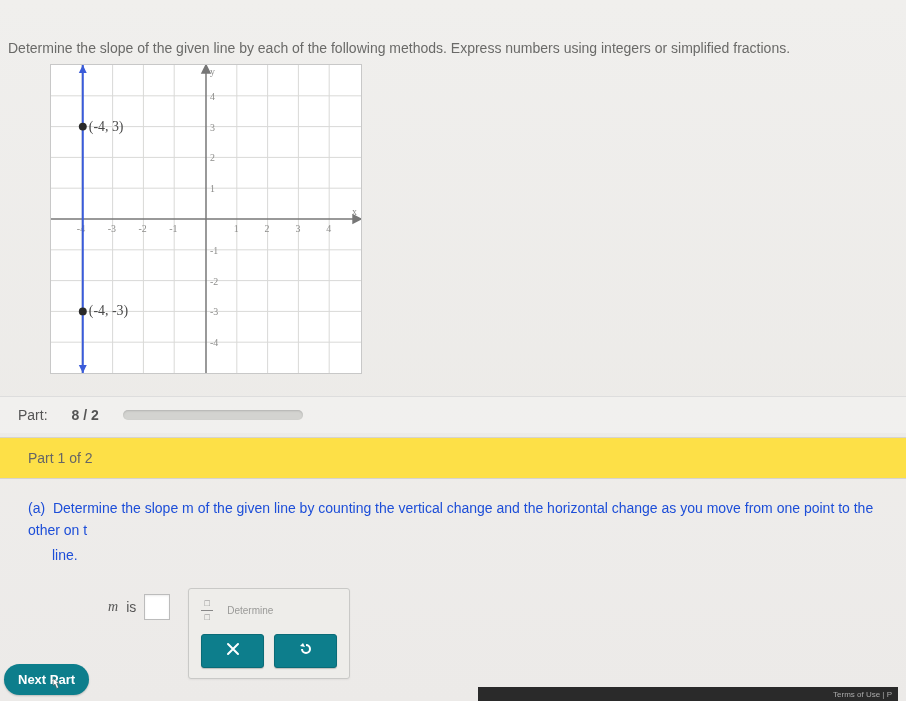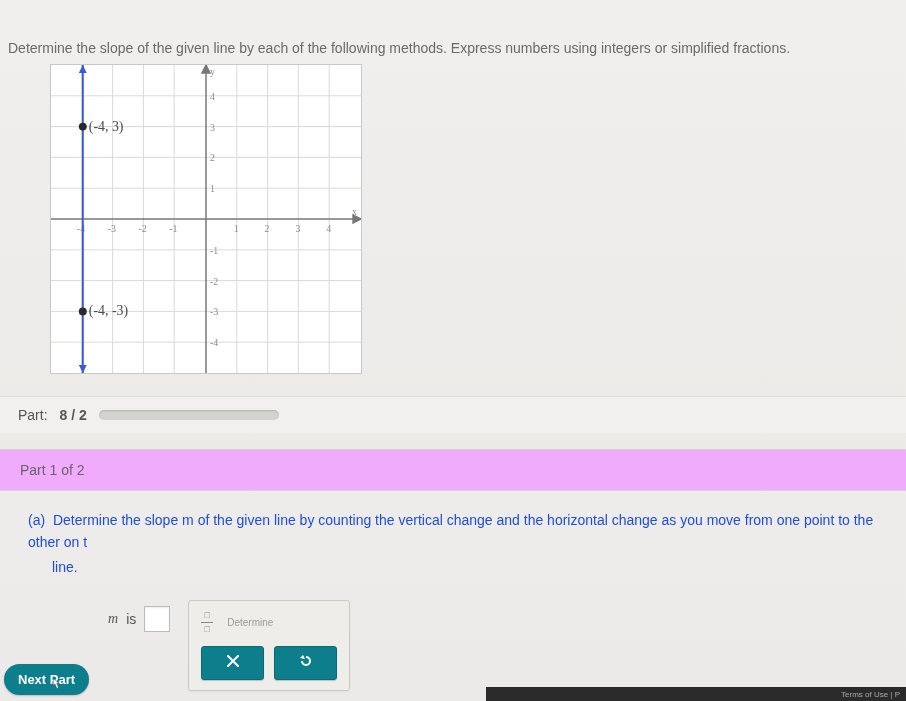--- a/index.html
+++ b/index.html
@@ -36,40 +36,40 @@
       width: 100%;
       height: 100%;
     }
     .part-progress {
       margin-top: 22px;
       padding: 10px 18px;
       background: rgba(255,255,255,0.25);
       border-top: 1px solid #ddd;
       display: flex;
       align-items: center;
-      gap: 12px;
+      gap: 24px;
       font-size: 14px;
       color: #555;
     }
     .progress-track {
       width: 180px;
       height: 10px;
       background: #d3d3d0;
       border-radius: 5px;
       box-shadow: inset 0 1px 2px rgba(0,0,0,0.15);
     }
     .part-header {
-      background: #f0abfc;
+      background: #fde047;
       border: 1px solid #d5d3cf;
       border-left: none;
       border-right: none;
-      padding: 12px 20px;
+      padding: 12px 28px;
       font-size: 14px;
       color: #666;
-      margin-top: 16px;
+      margin-top: 4px;
     }
     .part-body {
       padding: 18px 18px 30px 28px;
       background: rgba(255,255,255,0.12);
     }
     .label-a {
       font-size: 14px;
       color: #1d4ed8;
       line-height: 1.6;
     }
@@ -173,21 +173,21 @@
     .cursor-hand {
       position: absolute;
       left: 44px;
       bottom: 2px;
       color: #fff;
       font-size: 11px;
       pointer-events: none;
     }
     .footer-strip {
       position: absolute;
-      right: 0;
+      right: 8px;
       bottom: 0;
       height: 14px;
       width: 420px;
       background: #2a2a2a;
       font-size: 8px;
       color: #aaa;
       display: flex;
       align-items: center;
       justify-content: flex-end;
       padding-right: 6px;

